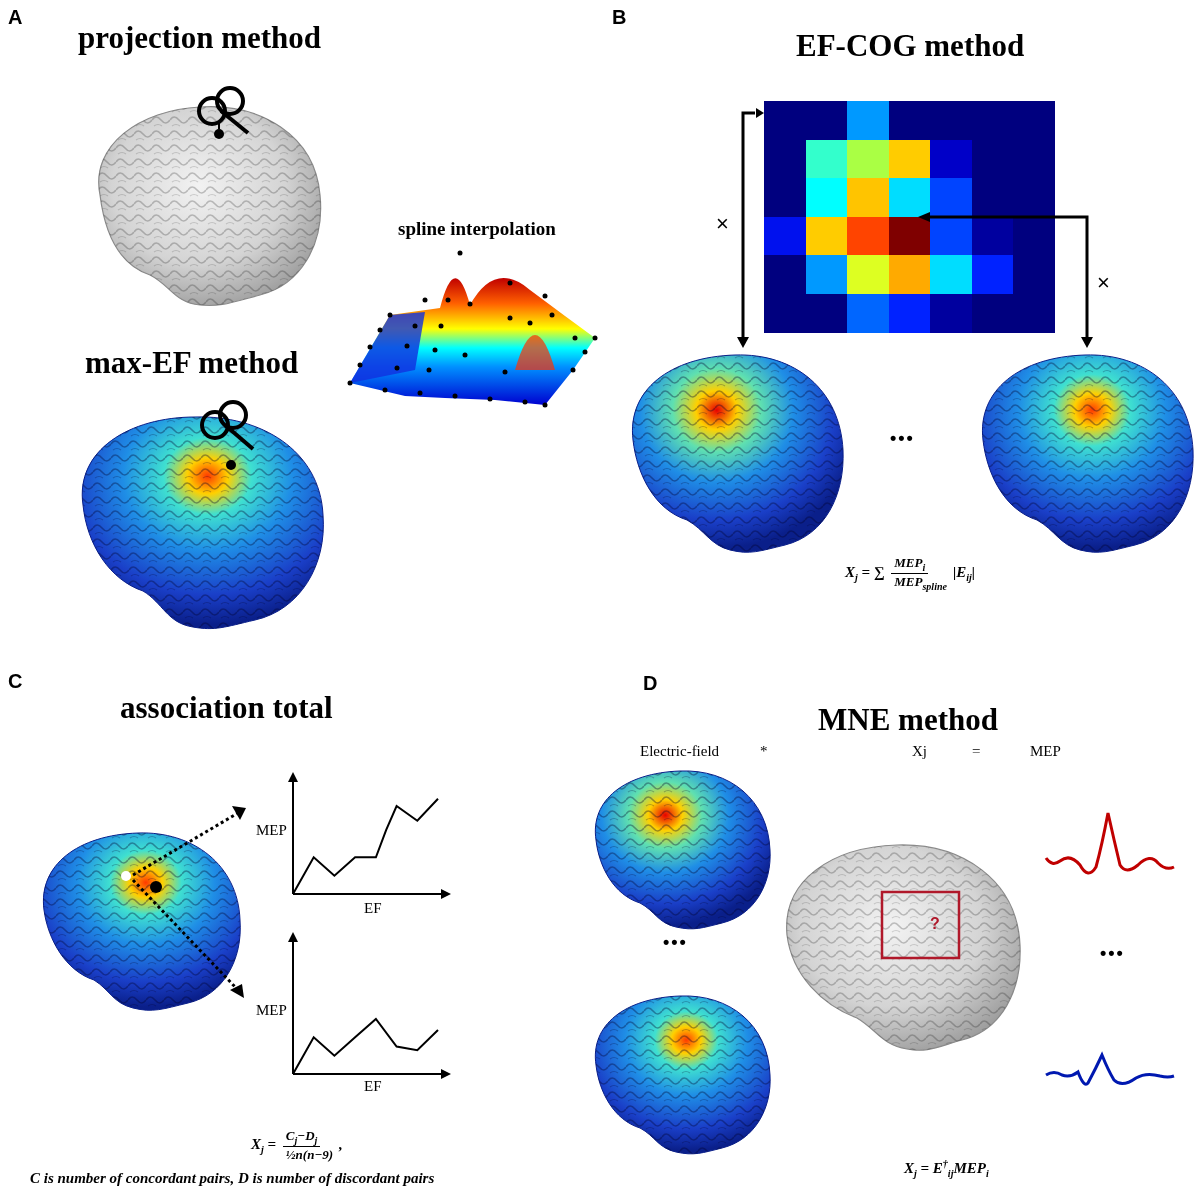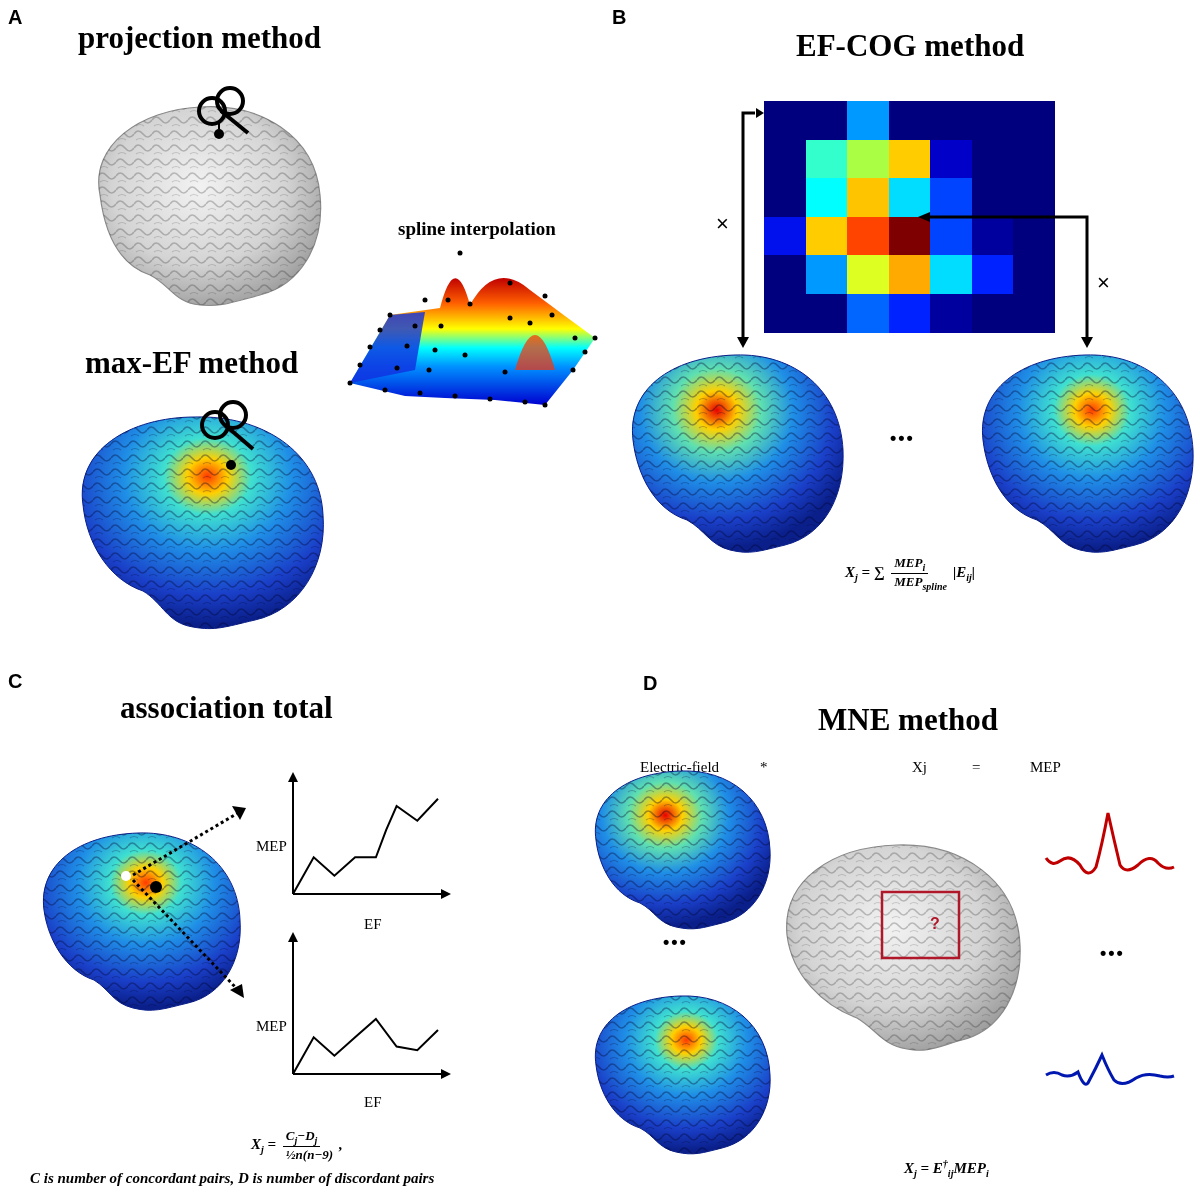--- a/index.html
+++ b/index.html
@@ -2,21 +2,21 @@
 <html><head>
 <meta charset="utf-8">
 <style>
   * { box-sizing: border-box; margin: 0; padding: 0; }
   html, body { width: 1200px; height: 1193px; background: #ffffff; overflow: hidden; }
   body { position: relative; font-family: "Liberation Serif", serif; color: #000; }
   .abs { position: absolute; }
   .panel-letter { font-family: "Liberation Sans", sans-serif; font-weight: bold; font-size: 20px; }
   .panel-title { font-family: "Liberation Serif", serif; font-weight: bold; font-size: 31px; white-space: nowrap; }
   .sub-title { font-family: "Liberation Serif", serif; font-weight: bold; font-size: 19px; white-space: nowrap; }
-  .plain-label { font-family: "Liberation Serif", serif; font-size: 15px; white-space: nowrap; margin-top: 16px; }
+  .plain-label { font-family: "Liberation Serif", serif; font-size: 15px; white-space: nowrap; }
   .formula { font-family: "Liberation Serif", serif; font-style: italic; font-weight: bold; font-size: 15px; white-space: nowrap; }
   .formula .frac { display: inline-flex; flex-direction: column; align-items: flex-start; vertical-align: middle; margin: 0 3px; }
   .formula .frac .num { border-bottom: 1.5px solid #000; padding: 0 3px; font-size: 13px; }
   .formula .frac .den { padding: 0 3px; font-size: 13px; }
   .formula sub { font-size: 10px; }
   .formula sup { font-size: 10px; }
   .ellipsis { font-family: "Liberation Sans", sans-serif; font-weight: bold; font-size: 18px; letter-spacing: 2px; }
   .heat-cell { position: absolute; }
   .cross { font-family: "Liberation Sans", sans-serif; font-size: 22px; }
   svg { overflow: visible; }

